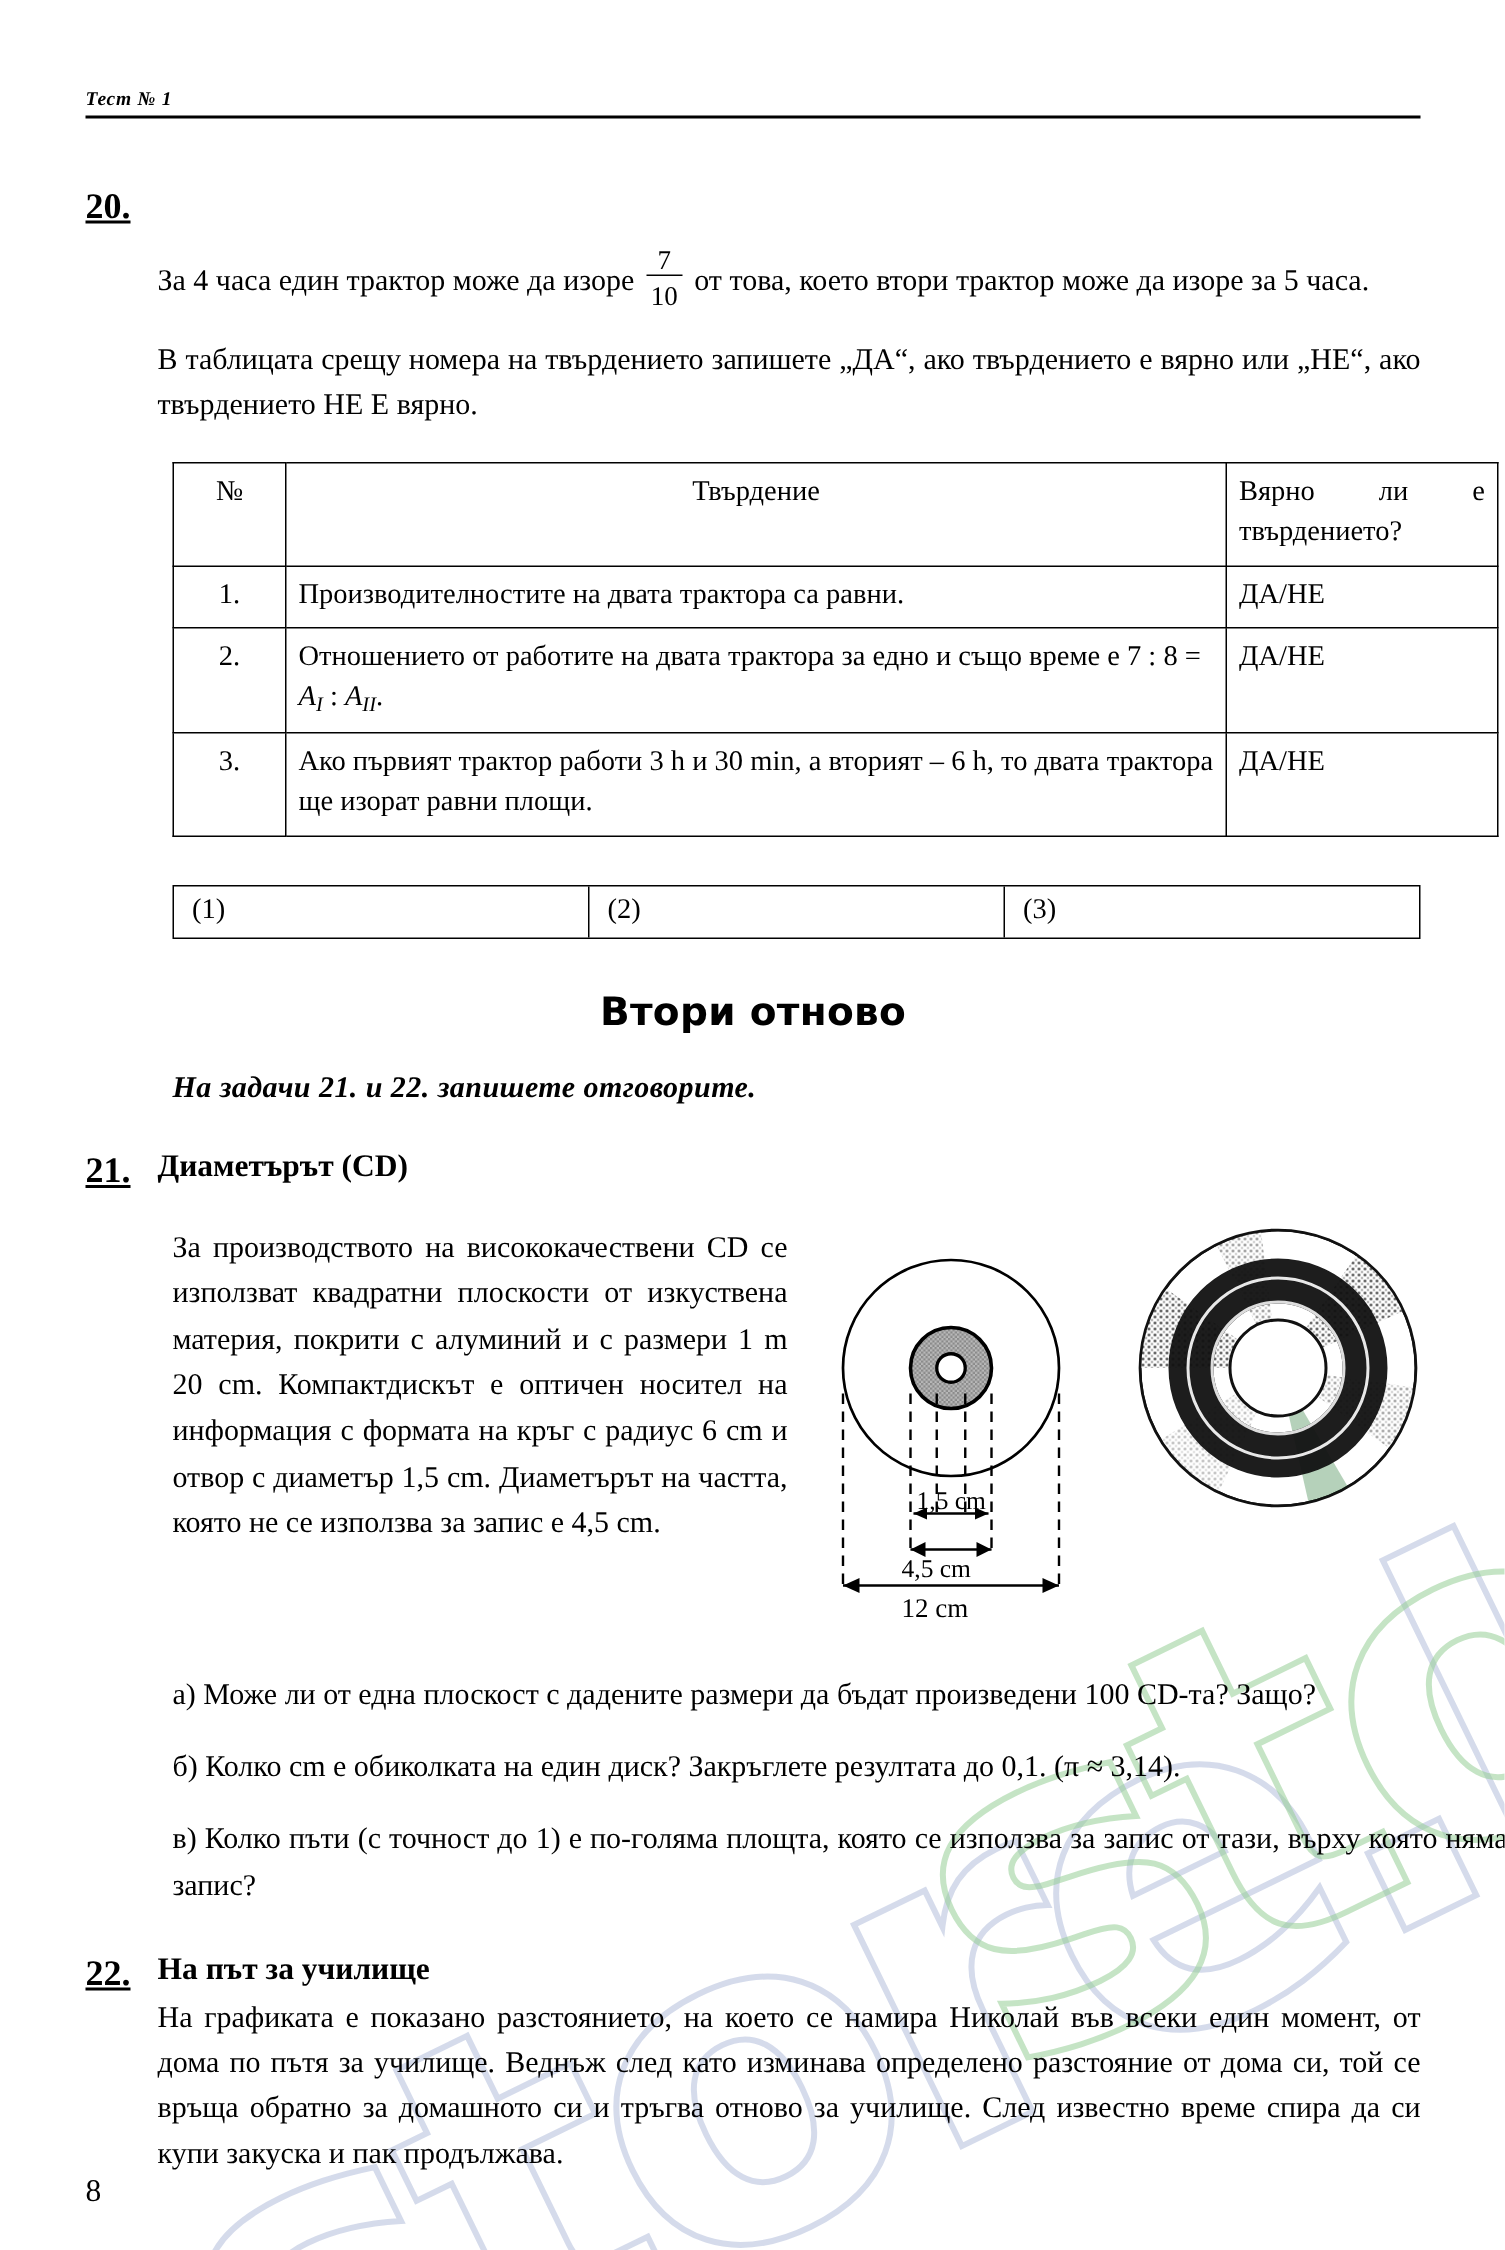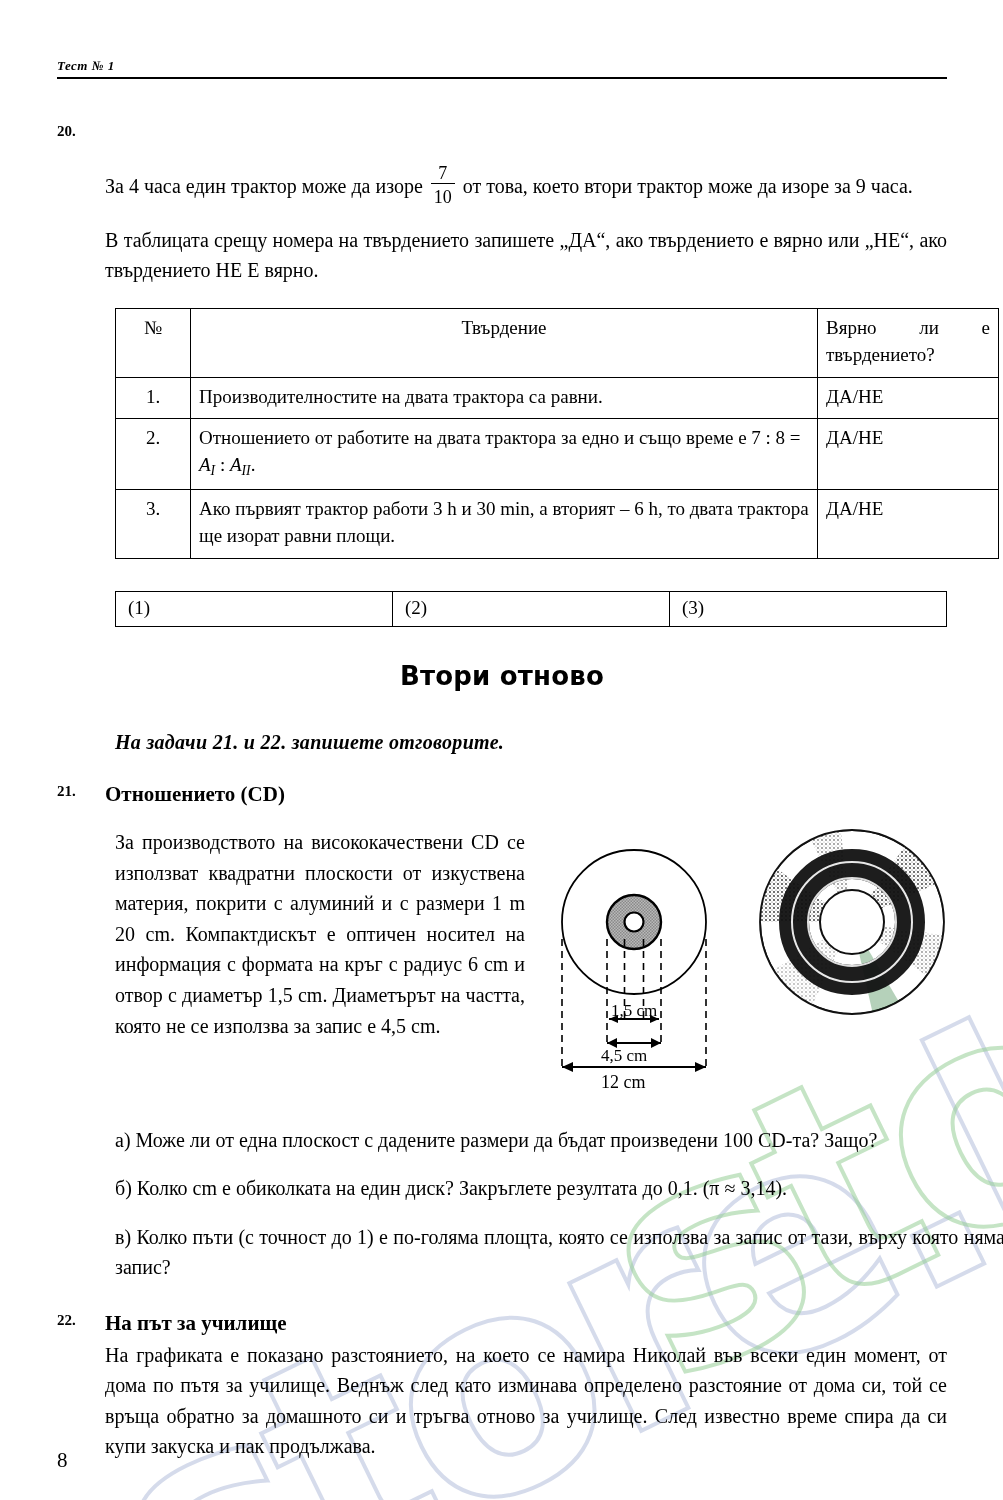--- a/index.html
+++ b/index.html
@@ -73,24 +73,25 @@
     width: 890px;
   }
 
   
   .task {
     display: flex;
     align-items: flex-start;
   }
   .task-num {
     font-weight: 700;
-    font-size: 15px;
+    font-size: 24px;
     width: 48px;
     flex: 0 0 48px;
     line-height: 1.5;
+    text-decoration: underline;
   }
   .task-body {
     flex: 1 1 auto;
     font-size: 20px;
     line-height: 1.52;
     text-align: justify;
     margin-top: 44px;
   }
 
   .frac {
@@ -158,21 +159,21 @@
     font-family: "DejaVu Sans", sans-serif;
     font-weight: 700;
     font-size: 26px;
     margin-top: 34px;
     letter-spacing: .2px;
   }
   .instruction {
     font-style: italic;
     font-weight: 700;
     font-size: 20px;
-    margin-top: 40px;
+    margin-top: 24px;
     margin-left: 58px;
     letter-spacing: .3px;
   }
 
   .task-head {
     font-weight: 700;
     font-size: 21px;
     line-height: 1.4;
   }
 
@@ -243,21 +244,21 @@
   <div class="content">
 
     <div class="task">
       <div class="task-num">20.</div>
       <div class="task-body">
         <span>За 4 часа един трактор може да изоре</span>
         <span class="frac">
           <span class="num">7</span>
           <span class="den">10</span>
         </span>
-        <span>от това, което втори трактор може да изоре за 9 часа.</span>
+        <span>от това, което втори трактор може да изоре за 5 часа.</span>
       </div>
     </div>
 
     <div class="task">
       <div class="task-num"></div>
       <div class="para" style="margin-top:14px">В таблицата срещу номера на твърдението запишете „ДА“, ако твърдението е вярно или „НЕ“, ако твърдението НЕ Е вярно.</div>
     </div>
 
     <table class="stmt">
       <thead>
@@ -292,21 +293,21 @@
       <div class="cell">(1)</div>
       <div class="cell">(2)</div>
       <div class="cell">(3)</div>
     </div>
 
     <div class="module-title">Втори отново</div>
     <div class="instruction">На задачи 21. и 22. запишете отговорите.</div>
 
     <div class="task" style="margin-top:26px">
       <div class="task-num">21.</div>
-      <div class="task-head">Отношението (CD)</div>
+      <div class="task-head">Диаметърът (CD)</div>
     </div>
 
     <div class="cd-block">
       <div class="cd-text">За производството на висококачествени CD се използват квадратни плоскости от изкуствена материя, покрити с алуминий и с размери 1 m 20 cm. Компактдискът е оптичен носител на информация с формата на кръг с радиус 6 cm и отвор с диаметър 1,5 cm. Диаметърът на частта, която не се използва за запис е 4,5 cm.</div>
 
       <div class="cd-figs">
 
         <div class="cd-diagram">
           <svg width="210" height="280" viewBox="0 0 210 280">
 

